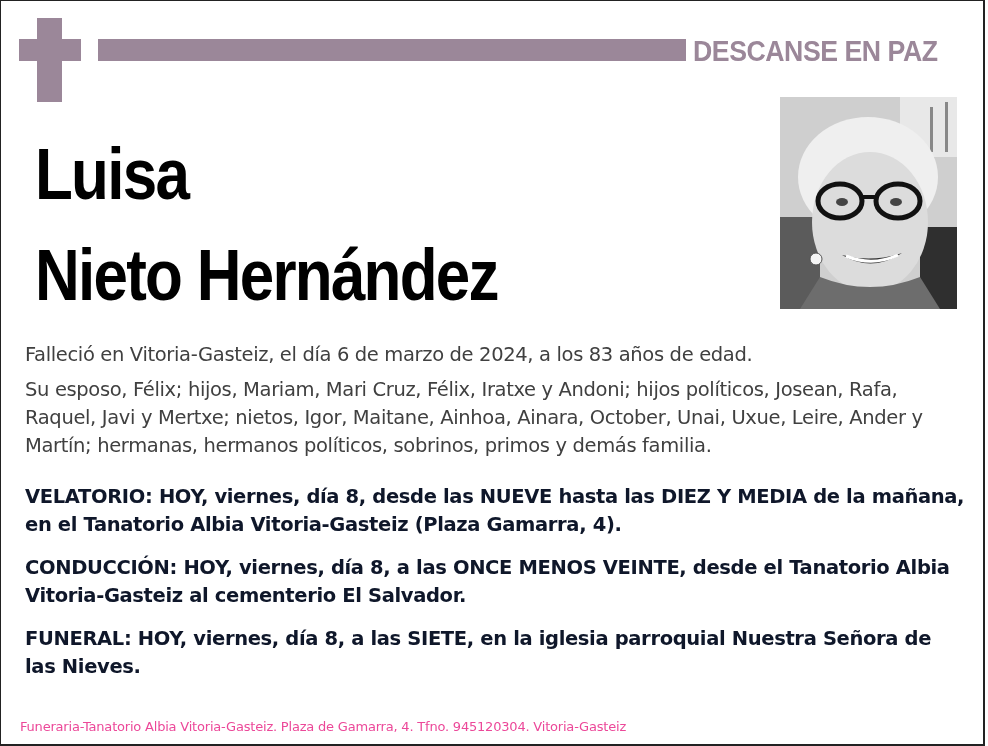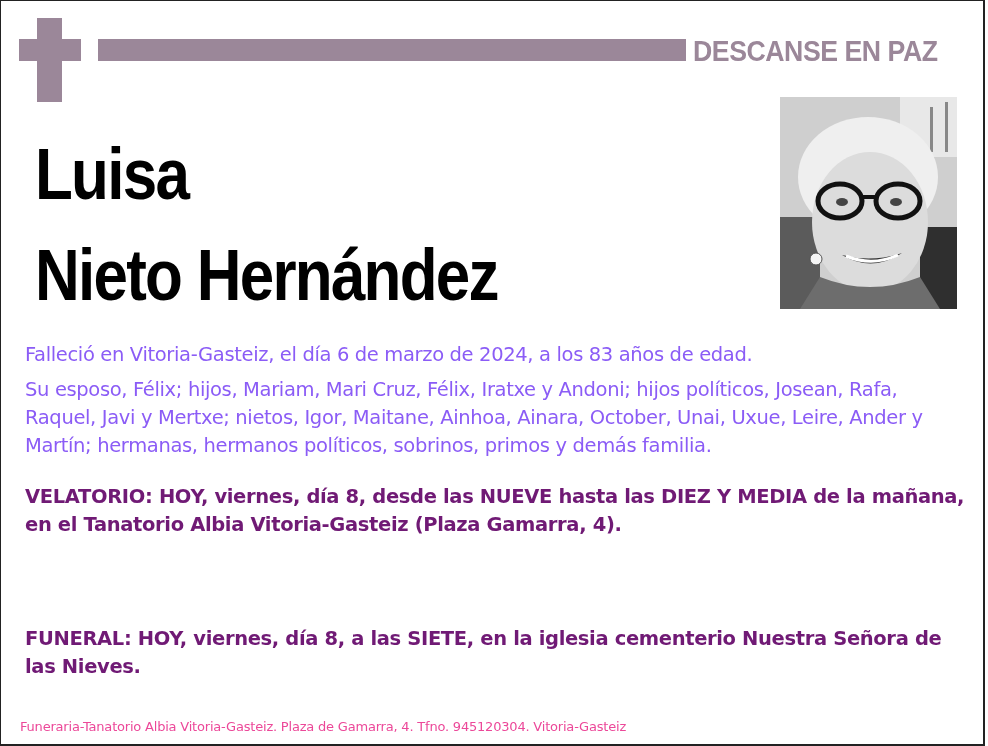--- a/index.html
+++ b/index.html
@@ -26,24 +26,24 @@
   .name.first { top: 133px; }
   .name.last { top: 234px; }
   .photo {
     position: absolute; left: 779px; top: 96px; width: 177px; height: 212px;
     background: linear-gradient(180deg, #d8d8d8 0%, #bdbdbd 40%, #6a6a6a 100%);
     overflow: hidden;
   }
   .photo svg { display: block; }
   .text {
     position: absolute; left: 24px; width: 940px;
-    font-family: "DejaVu Sans", sans-serif; color: #8b5cf6; font-size: 19.5px; line-height: 28px;
+    font-family: "DejaVu Sans", sans-serif; color: #404040; font-size: 19.5px; line-height: 28px;
     letter-spacing: -0.35px;
   }
-  .bold { font-weight: bold; color: #701a75; }
+  .bold { font-weight: bold; color: #0f172a; }
   .p1 { top: 340px; }
   .p2 { top: 375px; }
   .p3 { top: 482px; }
   .p4 { top: 553px; }
   .p5 { top: 624px; }
   .footer {
     position: absolute; left: 19px; top: 718px; font-family: "DejaVu Sans", sans-serif;
     font-size: 13px; color: #ec4899; white-space: nowrap; letter-spacing: -0.2px;
   }
 </style>
@@ -77,16 +77,17 @@
       <path d="M62 158 Q92 176 122 156 Q92 166 62 158 Z" fill="#333"></path>
       <path d="M66 159 Q92 170 118 158" fill="none" stroke="#fff" stroke-width="3"></path>
       <circle cx="36" cy="162" r="6" fill="#f4f4f4" stroke="#555"></circle>
       <path d="M20 212 L40 180 Q90 200 140 180 L160 212 Z" fill="#6d6d6d"></path>
     </svg>
   </div>
 
   <div class="text p1">Falleció en Vitoria-Gasteiz, el día 6 de marzo de 2024, a los 83 años de edad.</div>
   <div class="text p2">Su esposo, Félix; hijos, Mariam, Mari Cruz, Félix, Iratxe y Andoni; hijos políticos, Josean, Rafa, Raquel, Javi y Mertxe; nietos, Igor, Maitane, Ainhoa, Ainara, October, Unai, Uxue, Leire, Ander y Martín; hermanas, hermanos políticos, sobrinos, primos y demás familia.</div>
   <div class="text bold p3">VELATORIO: HOY, viernes, día 8, desde las NUEVE hasta las DIEZ Y MEDIA de la mañana, en el Tanatorio Albia Vitoria-Gasteiz (Plaza Gamarra, 4).</div>
-  <div class="text bold p5">FUNERAL: HOY, viernes, día 8, a las SIETE, en la iglesia cementerio Nuestra Señora de las Nieves.</div>
+  <div class="text bold p4">CONDUCCIÓN: HOY, viernes, día 8, a las ONCE MENOS VEINTE, desde el Tanatorio Albia Vitoria-Gasteiz al cementerio El Salvador.</div>
+  <div class="text bold p5">FUNERAL: HOY, viernes, día 8, a las SIETE, en la iglesia parroquial Nuestra Señora de las Nieves.</div>
 
   <div class="footer">Funeraria-Tanatorio Albia Vitoria-Gasteiz. Plaza de Gamarra, 4. Tfno. 945120304. Vitoria-Gasteiz</div>
 </div>
 
 </body></html>

